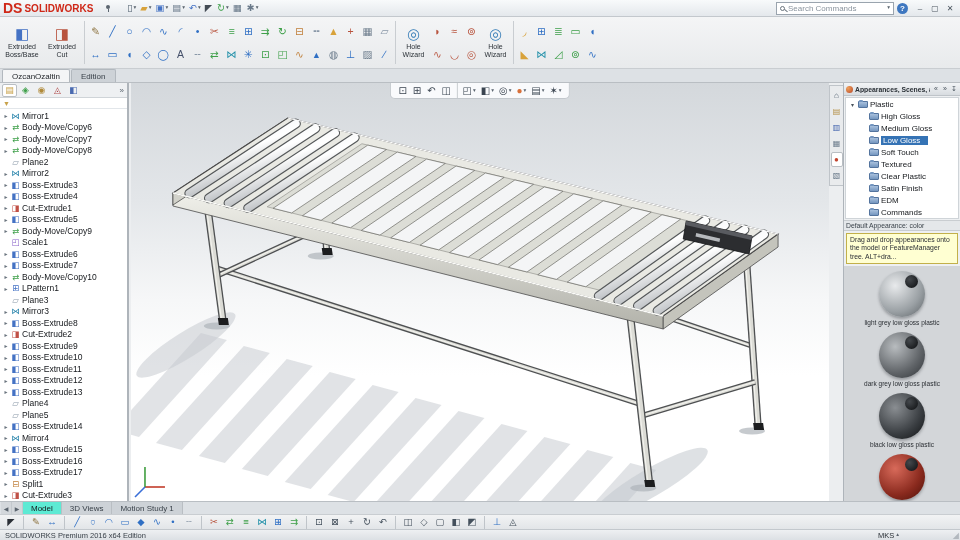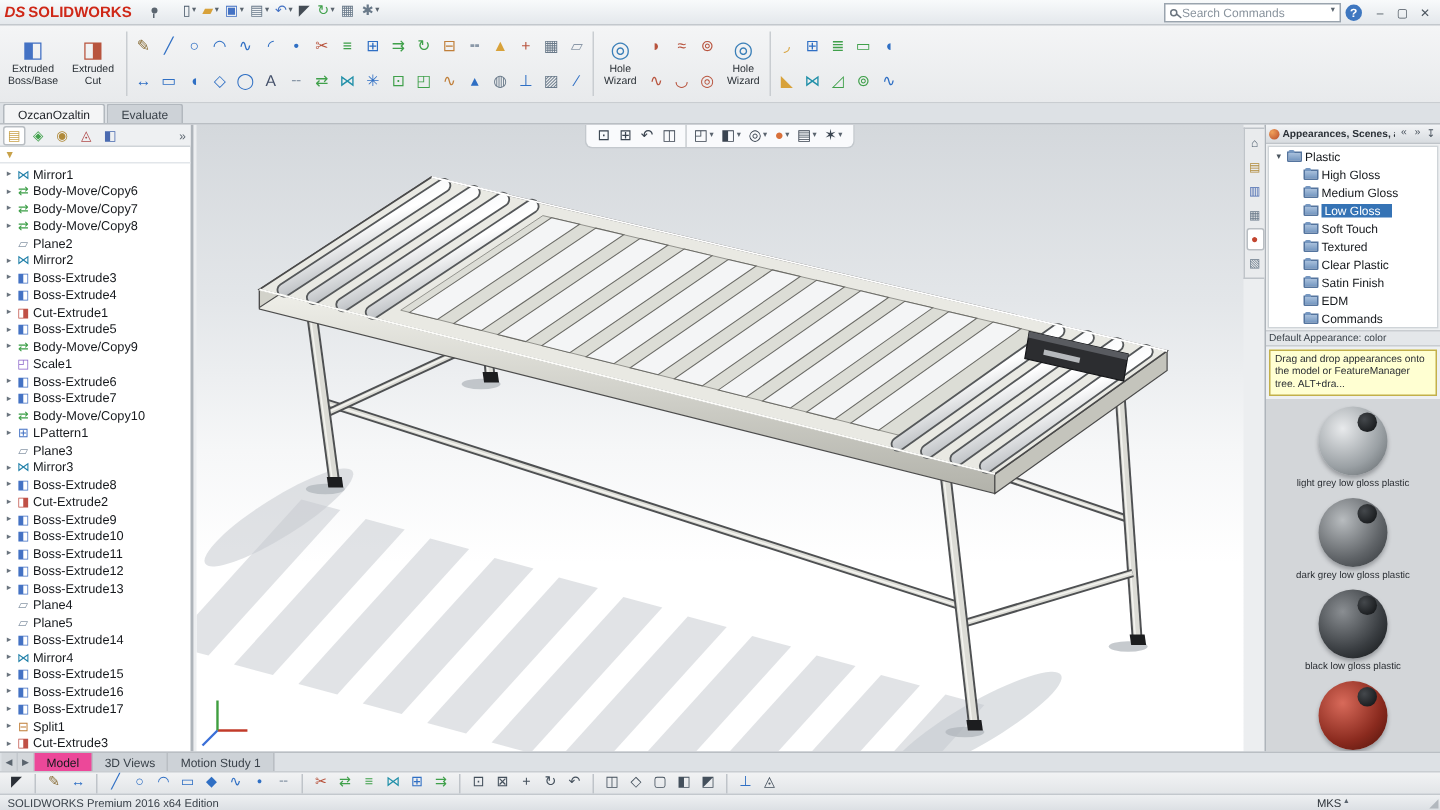--- a/index.html
+++ b/index.html
@@ -4,21 +4,21 @@
 <style>
 *{margin:0;padding:0;box-sizing:border-box;}
 html,body{width:960px;height:540px;overflow:hidden;}
 body{font-family:"Liberation Sans","DejaVu Sans",sans-serif;font-size:9px;color:#1d2126;background:#e8eaec;}
 #app{position:relative;width:960px;height:540px;background:#eceef0;}
 .caret{font-size:5.5px;color:#5a646e;line-height:1;}
 
 
 #titlebar{position:absolute;left:0;top:0;right:0;height:17px;display:flex;align-items:center;gap:1px;padding:0 3px;background:linear-gradient(#f8fafb,#e4e8ec);border-bottom:1px solid #c3c8cd;z-index:30;}
 .logo{display:flex;align-items:center;gap:2px;margin-right:6px;}
-.logo-ds{color:#cf2818;font-weight:bold;font-style:italic;font-size:10px;}
+.logo-ds{color:#cf2818;font-weight:bold;font-size:14px;}
 .logo-sw{color:#cf2818;font-weight:bold;font-size:10px;}
 .menus{display:flex;}
 .menu{padding:1px 5px;font-size:9px;color:#2a2e33;}
 .pinicon{width:8px;height:9px;margin:0 4px;position:relative;display:inline-block;}
 .pinicon::before{content:"";position:absolute;left:2px;top:1px;width:4px;height:4px;border-radius:50%;background:#5c6670;}
 .pinicon::after{content:"";position:absolute;left:3.5px;top:5px;width:1px;height:3px;background:#5c6670;}
 .qicons{display:flex;align-items:center;margin-left:8px;}
 .qbtn{display:flex;align-items:center;padding:0 2px;height:14px;gap:1px;}
 .qglyph{font-size:9.5px;line-height:1;}
 #doc-title{position:absolute;left:330px;width:300px;text-align:center;top:3.5px;font-size:9px;color:#3a3f45;pointer-events:none;}
@@ -93,21 +93,21 @@
 #tpswatches{flex:1;background:#d3d6d9;overflow:hidden;display:flex;flex-direction:column;align-items:center;padding-top:5px;gap:5px;}
 .swatch{display:flex;flex-direction:column;align-items:center;flex:none;}
 .sphere{width:46px;height:46px;border-radius:50%;position:relative;background:radial-gradient(circle at 35% 32%,var(--c1),var(--c2) 60%,var(--c3) 100%);box-shadow:0 2px 3px rgba(40,44,48,.35);}
 .sphere::after{content:"";position:absolute;width:13px;height:13px;border-radius:50%;right:7px;top:4px;background:radial-gradient(circle at 35% 35%,#44484c,#0c0e10);}
 .swlabel{font-size:6.5px;color:#2a2e33;margin-top:2px;height:8px;}
 
 
 #bottomtabs{position:absolute;left:0;right:0;bottom:26px;height:13px;background:#dde1e5;border-top:1px solid #b9bec3;display:flex;align-items:stretch;padding-left:1px;z-index:20;}
 .tabscroll{width:11px;display:flex;align-items:center;justify-content:center;font-size:6px;color:#5a646e;background:#d3d7db;border-right:1px solid #c3c8cd;}
 .btab{font-size:8px;padding:0 8px;display:flex;align-items:center;color:#3a424a;background:#cdd2d7;border-right:1px solid #b9bec3;}
-.btab.active{background:#ec4899;color:#15181c;}
+.btab.active{background:#5eead4;color:#15181c;}
 #bottombar{position:absolute;left:0;right:0;bottom:11px;height:15px;background:linear-gradient(#f2f3f4,#e2e5e8);border-top:1px solid #c9cdd1;display:flex;align-items:center;padding:0 3px;z-index:20;}
 .bbtn{width:16px;height:13px;display:flex;align-items:center;justify-content:center;flex:none;}
 .bbtn span{font-size:9.5px;line-height:1;}
 .bbtn.grp{border-left:1px solid #bfc4c9;margin-left:4px;padding-left:4px;width:21px;}
 #statusbar{position:absolute;left:0;right:0;bottom:0;height:11px;background:linear-gradient(#eef0f2,#dce0e4);border-top:1px solid #c3c8cd;display:flex;align-items:center;padding:0 5px;font-size:7.5px;color:#3a424a;z-index:20;}
 .status-right{margin-left:auto;display:flex;align-items:center;gap:2px;margin-right:56px;}
 .units{display:flex;align-items:center;gap:2px;color:#2a3036;}
 .grip{position:absolute;right:1px;bottom:0;font-size:8px;color:#b2b8be;}
 </style>
 </head>
@@ -377,21 +377,21 @@
         </span>
         <span class="cicon">
           <span style="color: rgb(47, 111, 196);">∿</span>
         </span>
       </div>
   </div>
 
   <div id="cmdtabs">
 
   <span class="cmdtab active">OzcanOzaltin</span>
-      <span class="cmdtab">Evaluate</span>
+      <span class="cmdtab">Edition</span>
     </div>
 
   <div id="fmpanel">
     <div id="fmtabs">
       <div style="display:flex;gap:1px;">
 
       <span class="fmtab active">
             <span style="color: rgb(200, 162, 74);">▤</span>
           </span>
           <span class="fmtab">

